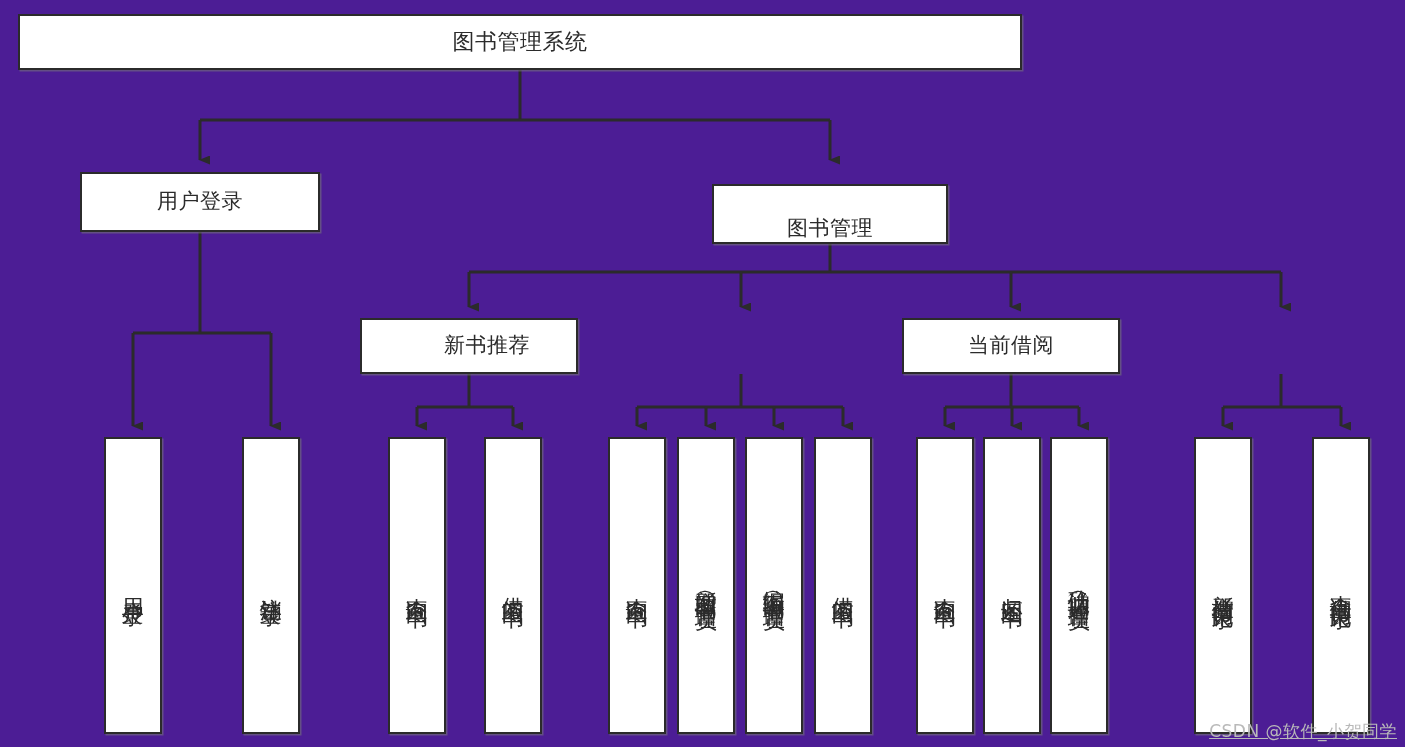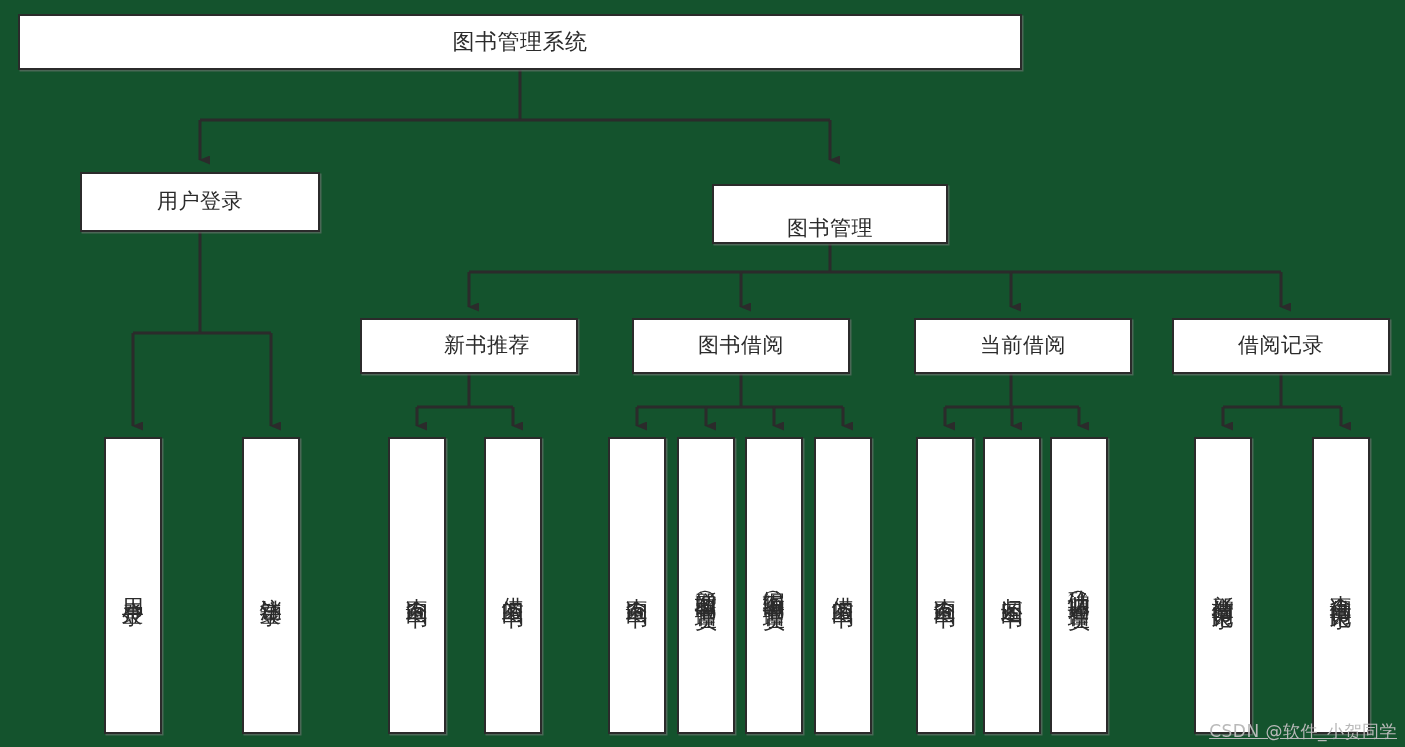--- a/index.html
+++ b/index.html
@@ -8,21 +8,21 @@
     padding: 0;
     background: #ffffff;
   }
   body {
     font-family: "DejaVu Sans", "Liberation Sans", sans-serif;
   }
   #diagram-root {
     position: relative;
     width: 1405px;
     height: 747px;
-    background: #14532d;
+    background: #4c1d95;
     overflow: hidden;
   }
   #edge-layer {
     position: absolute;
     left: 0;
     top: 0;
     width: 1405px;
     height: 747px;
     pointer-events: none;
   }
@@ -154,28 +154,22 @@
   <div class="node level1" style="left:80px; top:172px; width:240px; height:60px;">
     <span class="label">用户登录</span>
   </div>
   <div class="node level1" style="left:712px; top:184px; width:236px; height:60px;align-items:flex-end;">
     <span class="label">图书管理</span>
   </div>
 
   <div class="node level2" style="left:360px; top:318px; width:218px; height:56px;padding-left:36px;">
     <span class="label">新书推荐</span>
   </div>
-  <div class="node level2" style="left:632px; top:318px; width:218px; height:56px;">
-    <span class="label">图书借阅</span>
-  </div>
-  <div class="node level2" style="left:902px; top:318px; width:218px; height:56px;margin-left:12px;">
+  <div class="node level2" style="left:902px; top:318px; width:218px; height:56px;">
     <span class="label">当前借阅</span>
-  </div>
-  <div class="node level2" style="left:1172px; top:318px; width:218px; height:56px;">
-    <span class="label">借阅记录</span>
   </div>
 
   <div class="node leaf" style="left:104px; top:437px; width:58px; height:297px;">
     <span class="label">用户登录</span>
   </div>
   <div class="node leaf" style="left:242px; top:437px; width:58px; height:297px;">
     <span class="label">注销登录</span>
   </div>
 
   <div class="node leaf" style="left:388px; top:437px; width:58px; height:297px;">

